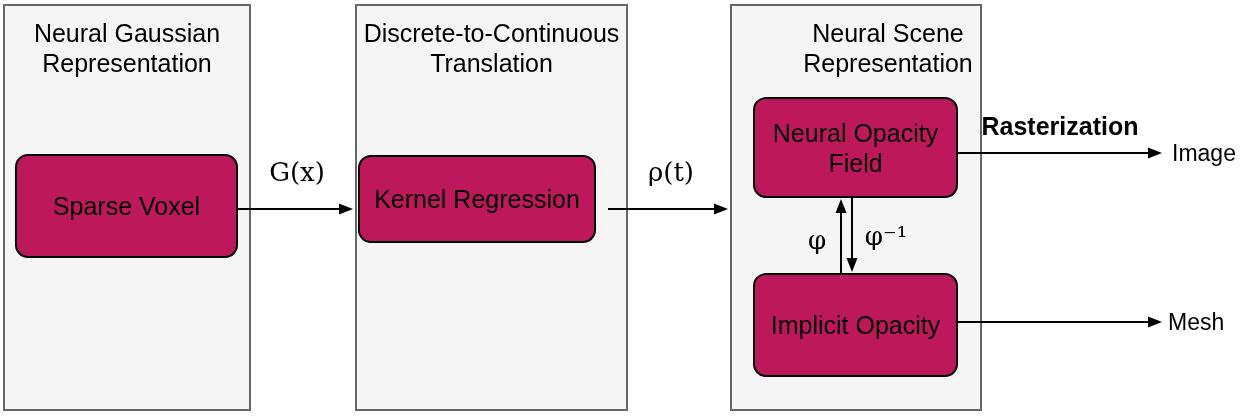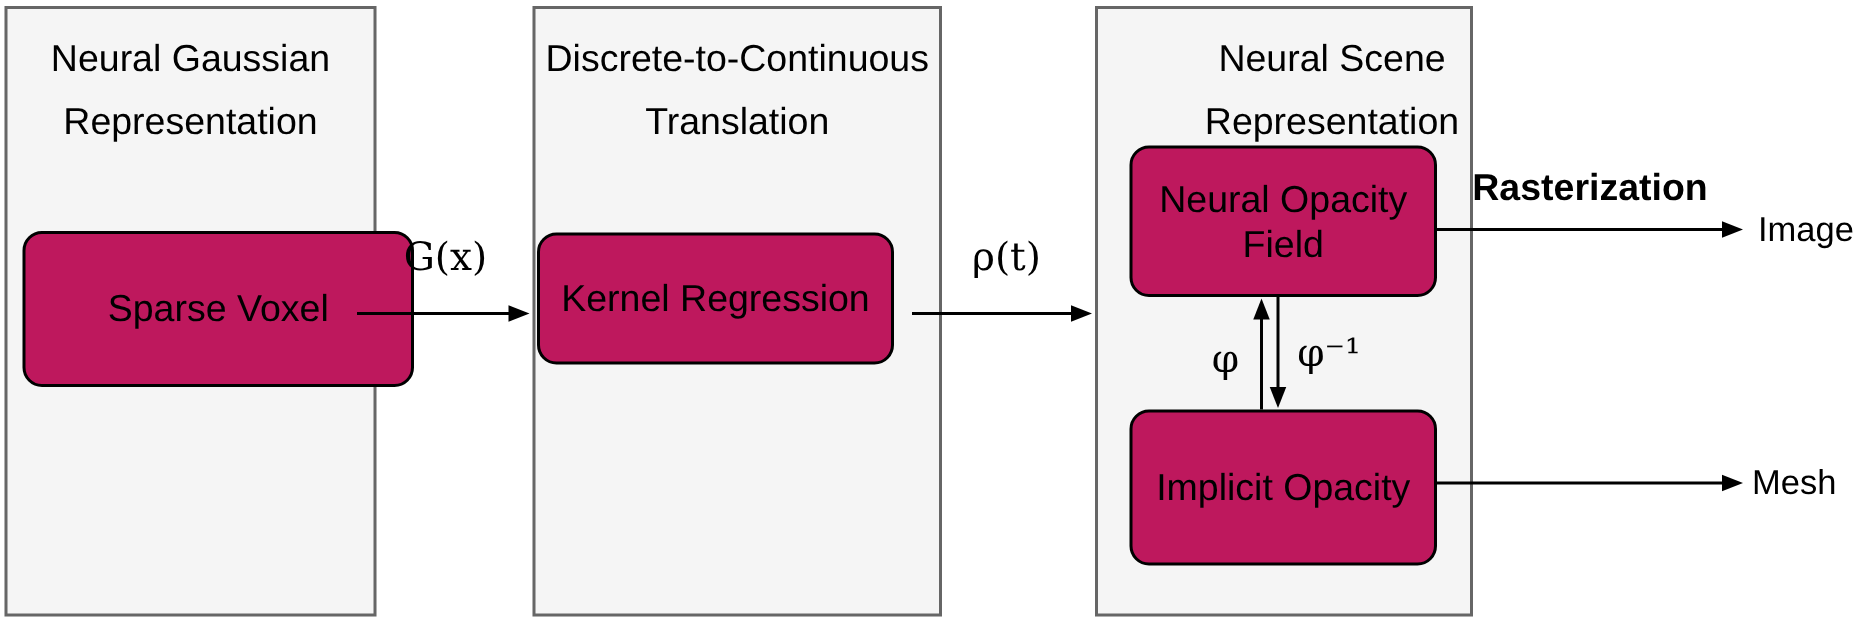--- a/index.html
+++ b/index.html
@@ -9,31 +9,31 @@
   }
   .panel{
     position:absolute;top:4px;height:407px;
     background:#f5f5f5;border:2px solid #666666;box-sizing:border-box;
   }
   .panel-1{left:3px;width:248px;}
   .panel-2{left:355px;width:273px;}
   .panel-3{left:730px;width:252px;}
   .panel-title{
     position:absolute;top:18px;text-align:center;white-space:pre-line;
-    font-size:25px;line-height:42px;
+    font-size:25px;line-height:30px;
   }
   .pt-1{left:3px;width:248px;}
   .pt-2{left:355px;width:273px;}
   .pt-3{left:730px;width:252px;padding-left:32px;}
   .node{
     position:absolute;background:#be185d;border:2px solid #000000;border-radius:13px;
     box-sizing:border-box;display:flex;align-items:center;justify-content:center;
     text-align:center;font-size:25px;line-height:30px;padding:0 10px;
   }
-  .node-sparse {left:15px; top:154px;width:261px;height:104px;}
+  .node-sparse {left:15px; top:154px;width:223px;height:104px;}
   .node-kernel {left:358px;top:155px;width:238px;height:88px;}
   .node-nof    {left:753px;top:97px; width:205px;height:101px;}
   .node-implicit{left:753px;top:273px;width:205px;height:104px;}
   .math-label{
     position:absolute;font-family:"DejaVu Serif","Liberation Serif",serif;
     font-size:26px;transform:translate(-50%,-50%);white-space:nowrap;
   }
   .edge-text{
     position:absolute;font-size:25px;transform:translate(-50%,-50%);white-space:nowrap;font-weight:bold;
   }

